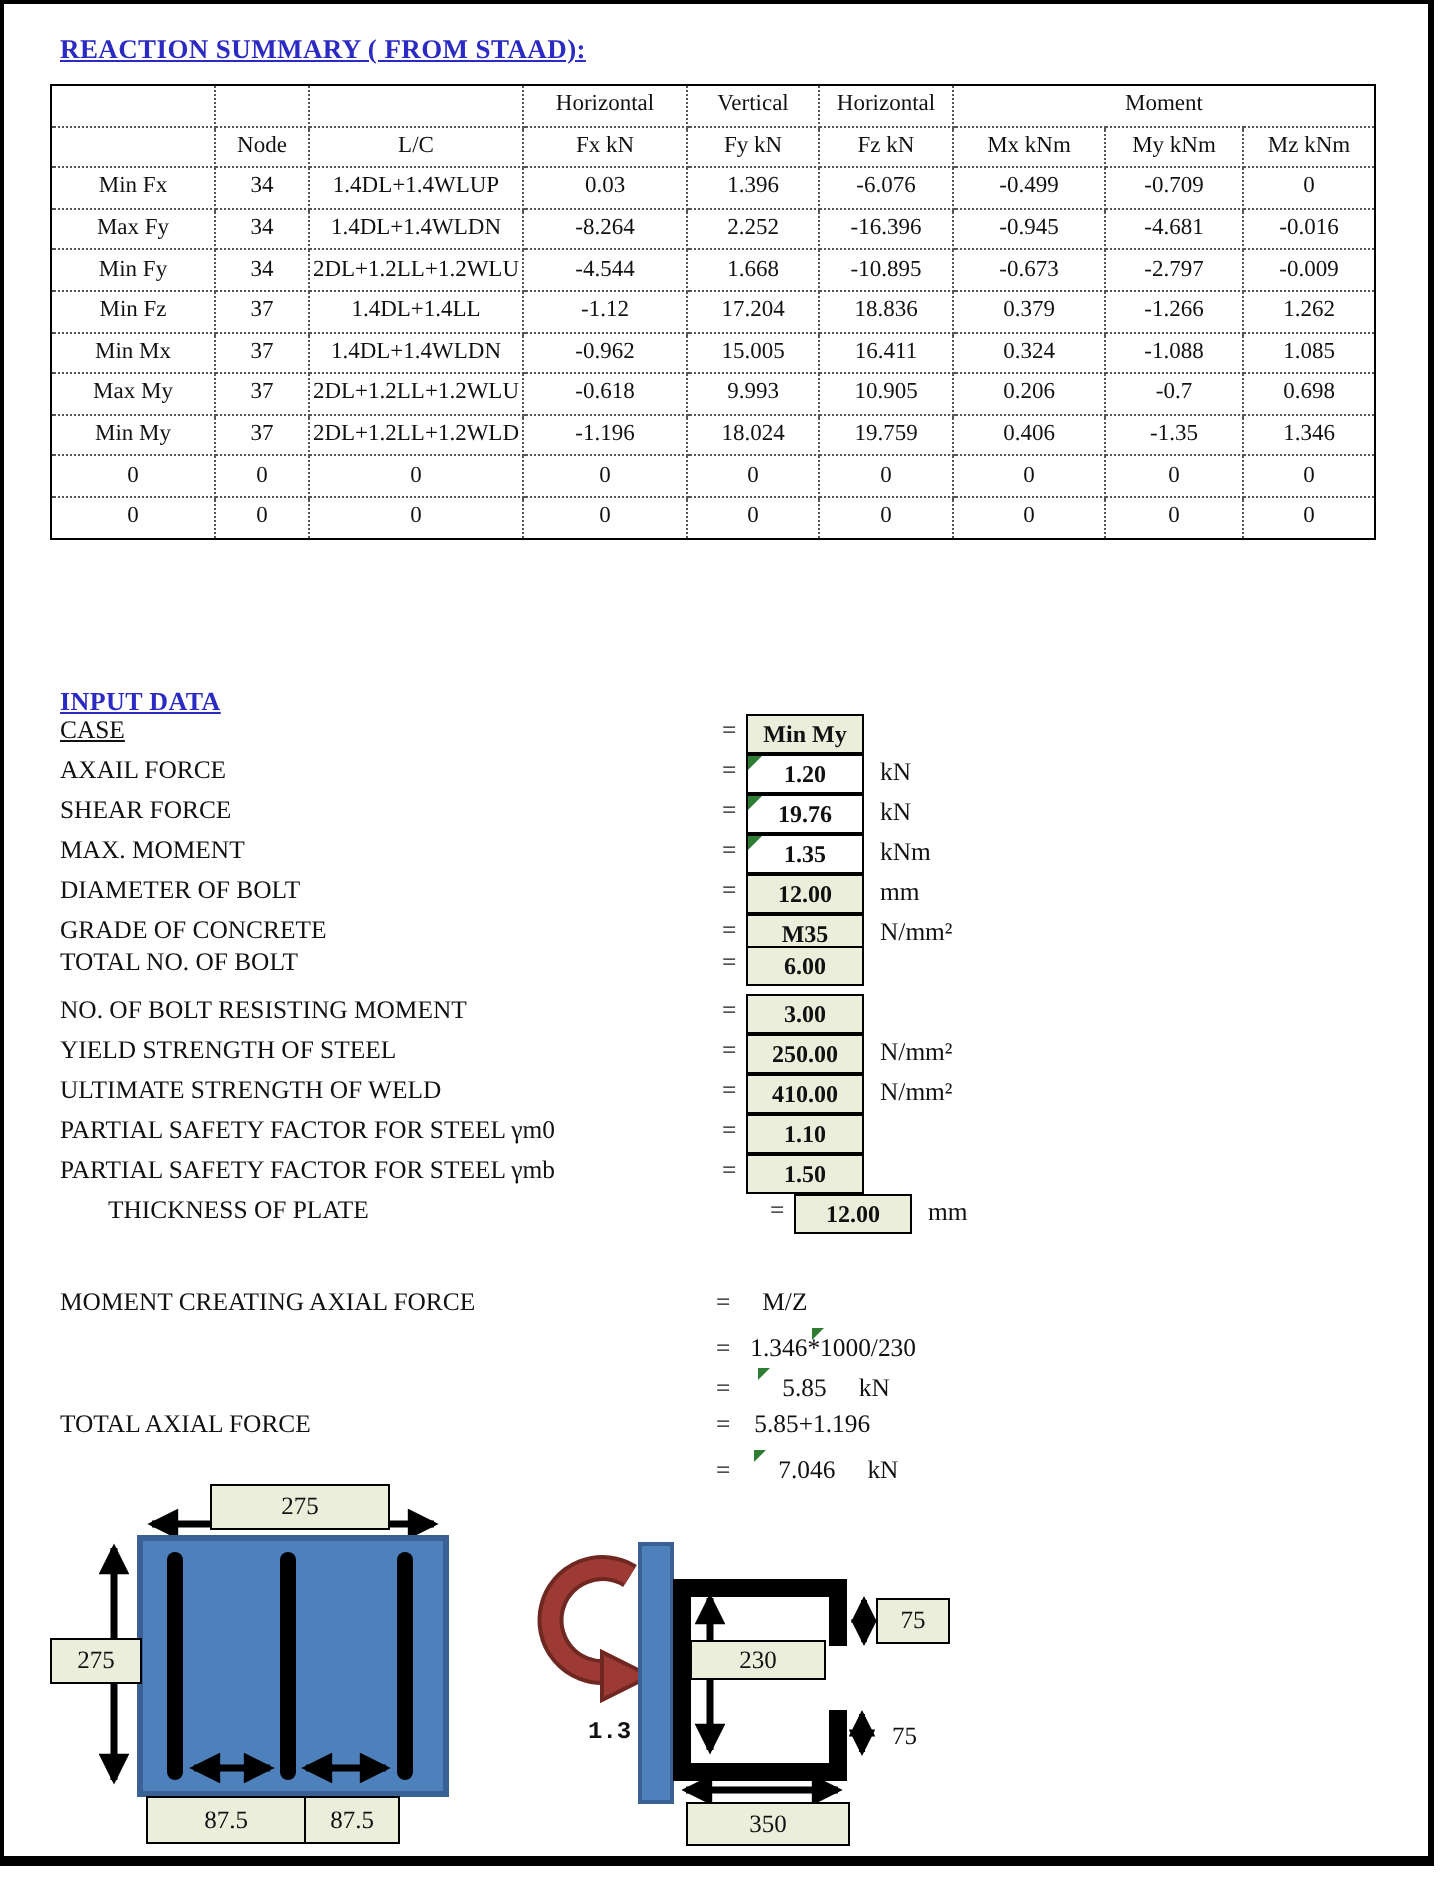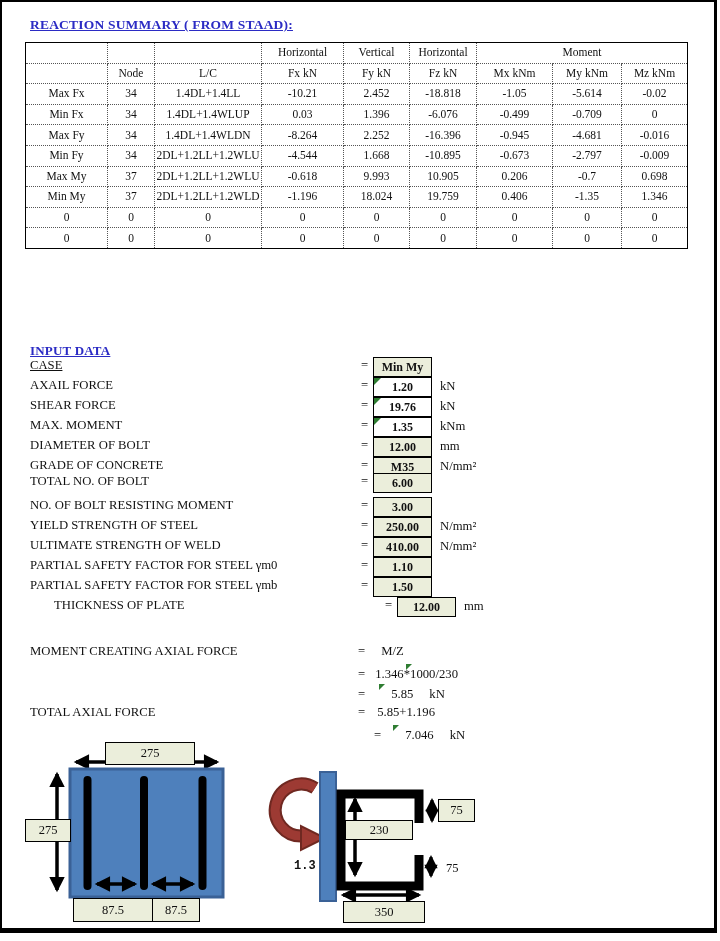--- a/index.html
+++ b/index.html
@@ -87,31 +87,20 @@
         <td>Fx kN</td>
         <td>Fy kN</td>
         <td>Fz kN</td>
         <td>Mx kNm</td>
         <td>My kNm</td>
         <td>Mz kNm</td>
       </tr>
     </thead>
     <tbody>
         <tr>
-          <td>Max Fx</td>
-          <td>34</td>
-          <td>1.4DL+1.4LL</td>
-          <td>-10.21</td>
-          <td>2.452</td>
-          <td>-18.818</td>
-          <td>-1.05</td>
-          <td>-5.614</td>
-          <td>-0.02</td>
-        </tr>
-        <tr>
           <td>Min Fx</td>
           <td>34</td>
           <td>1.4DL+1.4WLUP</td>
           <td>0.03</td>
           <td>1.396</td>
           <td>-6.076</td>
           <td>-0.499</td>
           <td>-0.709</td>
           <td>0</td>
         </tr>
@@ -131,20 +120,42 @@
           <td>34</td>
           <td>2DL+1.2LL+1.2WLU</td>
           <td>-4.544</td>
           <td>1.668</td>
           <td>-10.895</td>
           <td>-0.673</td>
           <td>-2.797</td>
           <td>-0.009</td>
         </tr>
         <tr>
+          <td>Min Fz</td>
+          <td>37</td>
+          <td>1.4DL+1.4LL</td>
+          <td>-1.12</td>
+          <td>17.204</td>
+          <td>18.836</td>
+          <td>0.379</td>
+          <td>-1.266</td>
+          <td>1.262</td>
+        </tr>
+        <tr>
+          <td>Min Mx</td>
+          <td>37</td>
+          <td>1.4DL+1.4WLDN</td>
+          <td>-0.962</td>
+          <td>15.005</td>
+          <td>16.411</td>
+          <td>0.324</td>
+          <td>-1.088</td>
+          <td>1.085</td>
+        </tr>
+        <tr>
           <td>Max My</td>
           <td>37</td>
           <td>2DL+1.2LL+1.2WLU</td>
           <td>-0.618</td>
           <td>9.993</td>
           <td>10.905</td>
           <td>0.206</td>
           <td>-0.7</td>
           <td>0.698</td>
         </tr>
@@ -274,21 +285,21 @@
   <div class="calc-line" style="top:664px;">
     <span>=</span><span class="val" style="margin-left:10px;">1.346*1000/230</span><span class="mini-flag" style="margin-left:-52px;"></span>
   </div>
   <div class="calc-line" style="top:684px;">
     <span>=</span><span class="mini-flag" style="margin-left:14px;"></span><span class="val" style="margin-left:6px;">5.85</span><span class="val" style="margin-left:16px;">kN</span>
   </div>
   <div class="calc-label" style="top:705px;">TOTAL AXIAL FORCE</div>
   <div class="calc-line" style="top:705px;">
     <span>=</span><span class="val" style="margin-left:12px;">5.85+1.196</span>
   </div>
-  <div class="calc-line" style="top:725px;margin-left:16px;">
+  <div class="calc-line" style="top:725px;">
     <span>=</span><span class="mini-flag" style="margin-left:12px;"></span><span class="val" style="margin-left:6px;">7.046</span><span class="val" style="margin-left:16px;">kN</span>
   </div>
 
   <svg style="left:25px;top:738px;" width="230" height="190" viewBox="0 0 230 190">
     <defs>
       <marker id="arrL" viewBox="0 0 10 10" refX="8.5" refY="5" markerWidth="5.2" markerHeight="4.4" orient="auto-start-reverse" markerUnits="strokeWidth">
         <path d="M0,0 L10,5 L0,10 z" fill="#000"></path>
       </marker>
     </defs>
     <line x1="51" y1="24" x2="192" y2="24" stroke="#000" stroke-width="3.5" marker-start="url(#arrL)" marker-end="url(#arrL)"></line>

